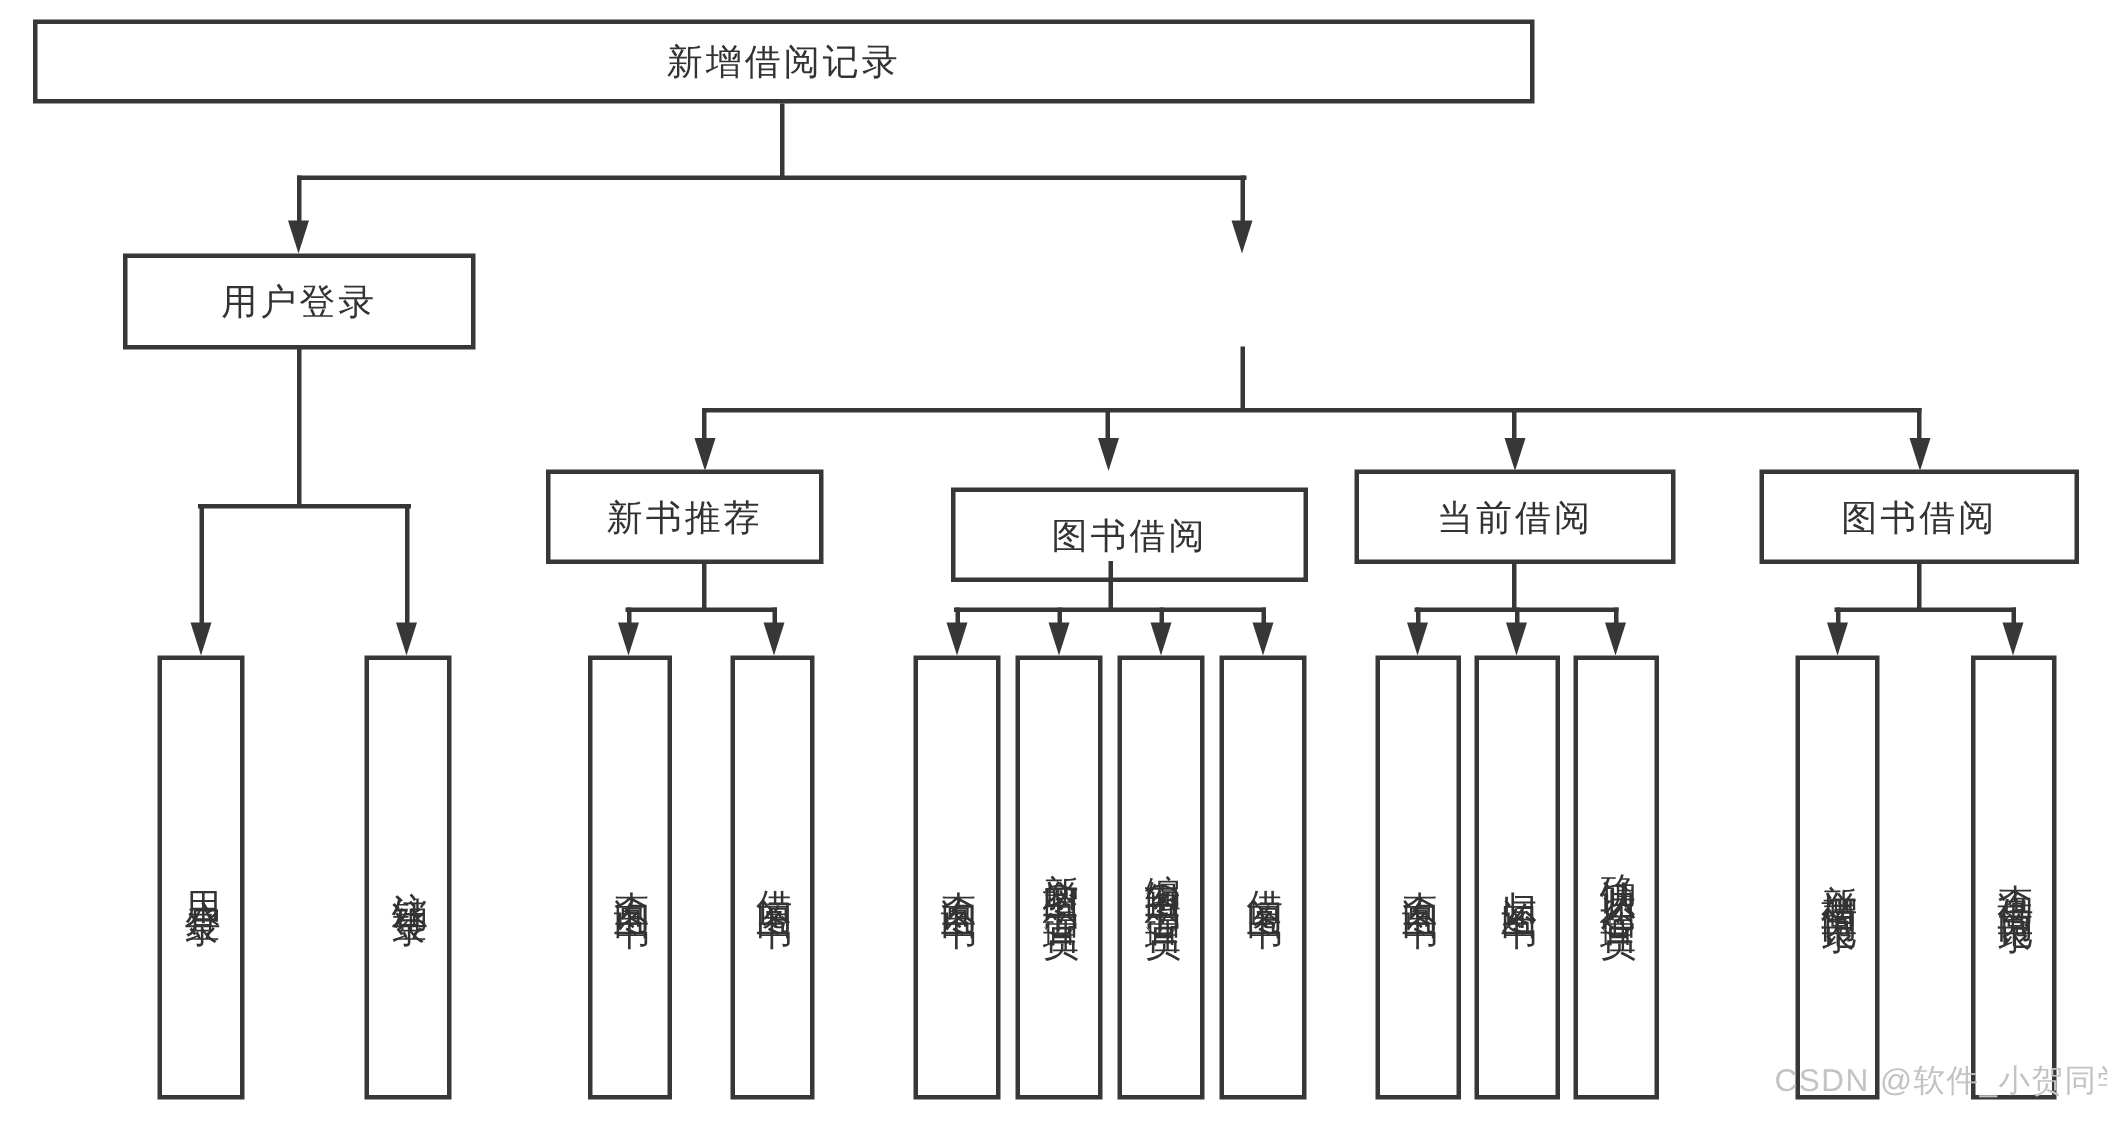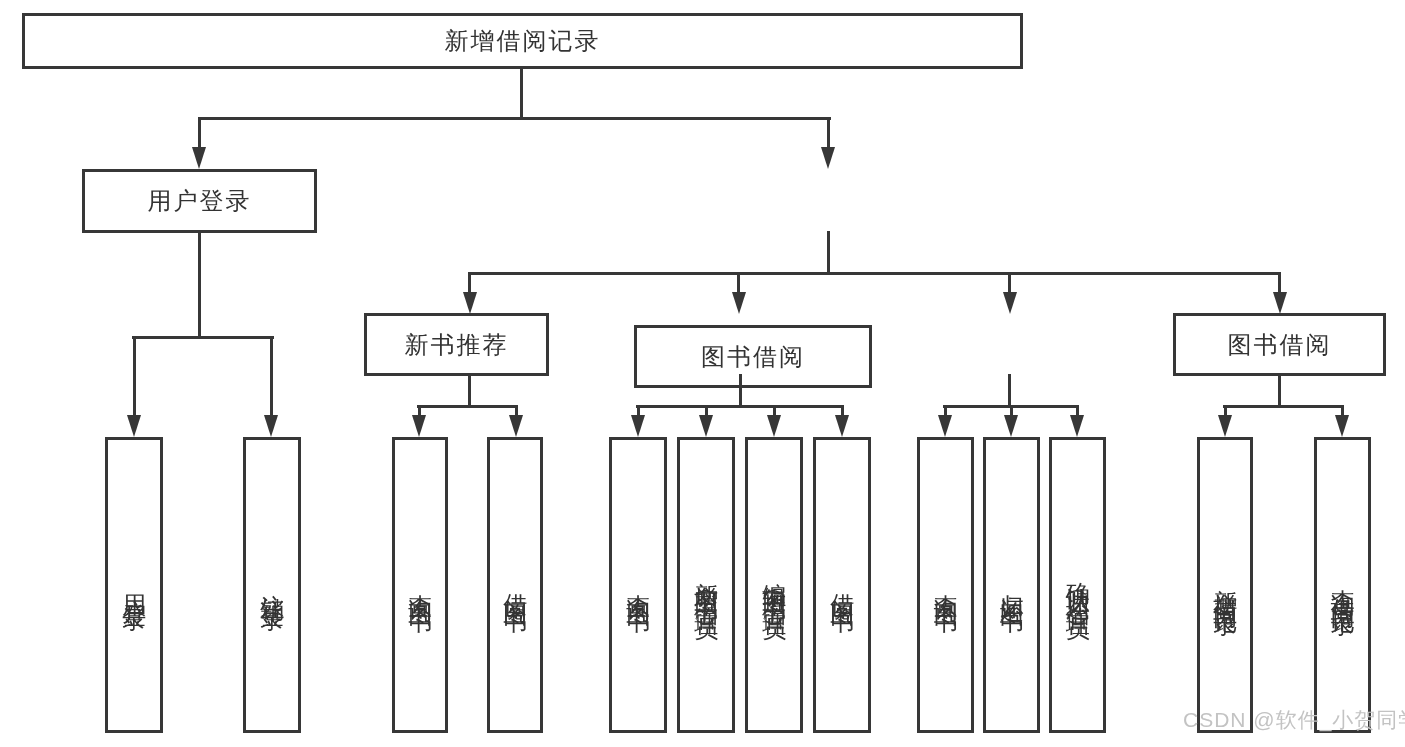--- a/index.html
+++ b/index.html
@@ -91,20 +91,23 @@
   <div class="arrow" style="left:732px; top:292px;"></div>
   <div class="arrow" style="left:1003px; top:292px;"></div>
   <div class="arrow" style="left:1273px; top:292px;"></div>
 
   <div class="box" style="left:364px; top:313px; width:185px; height:63px;">
     <span class="hlabel">新书推荐</span>
   </div>
   <div class="box" style="left:634px; top:325px; width:238px; height:63px;">
     <span class="hlabel">图书借阅</span>
   </div>
+  <div class="box" style="left:903px; top:313px; width:214px; height:63px;">
+    <span class="hlabel">当前借阅</span>
+  </div>
   <div class="box" style="left:1173px; top:313px; width:213px; height:63px;">
     <span class="hlabel">图书借阅</span>
   </div>
 
   <div class="vline" style="left:468px; top:374px; height:32px;"></div>
   <div class="hline" style="left:417px; top:405px; width:101px;"></div>
   <div class="vline" style="left:418px; top:405px; height:12px;"></div>
   <div class="vline" style="left:515px; top:405px; height:12px;"></div>
   <div class="arrow" style="left:412px; top:415px;"></div>
   <div class="arrow" style="left:509px; top:415px;"></div>

